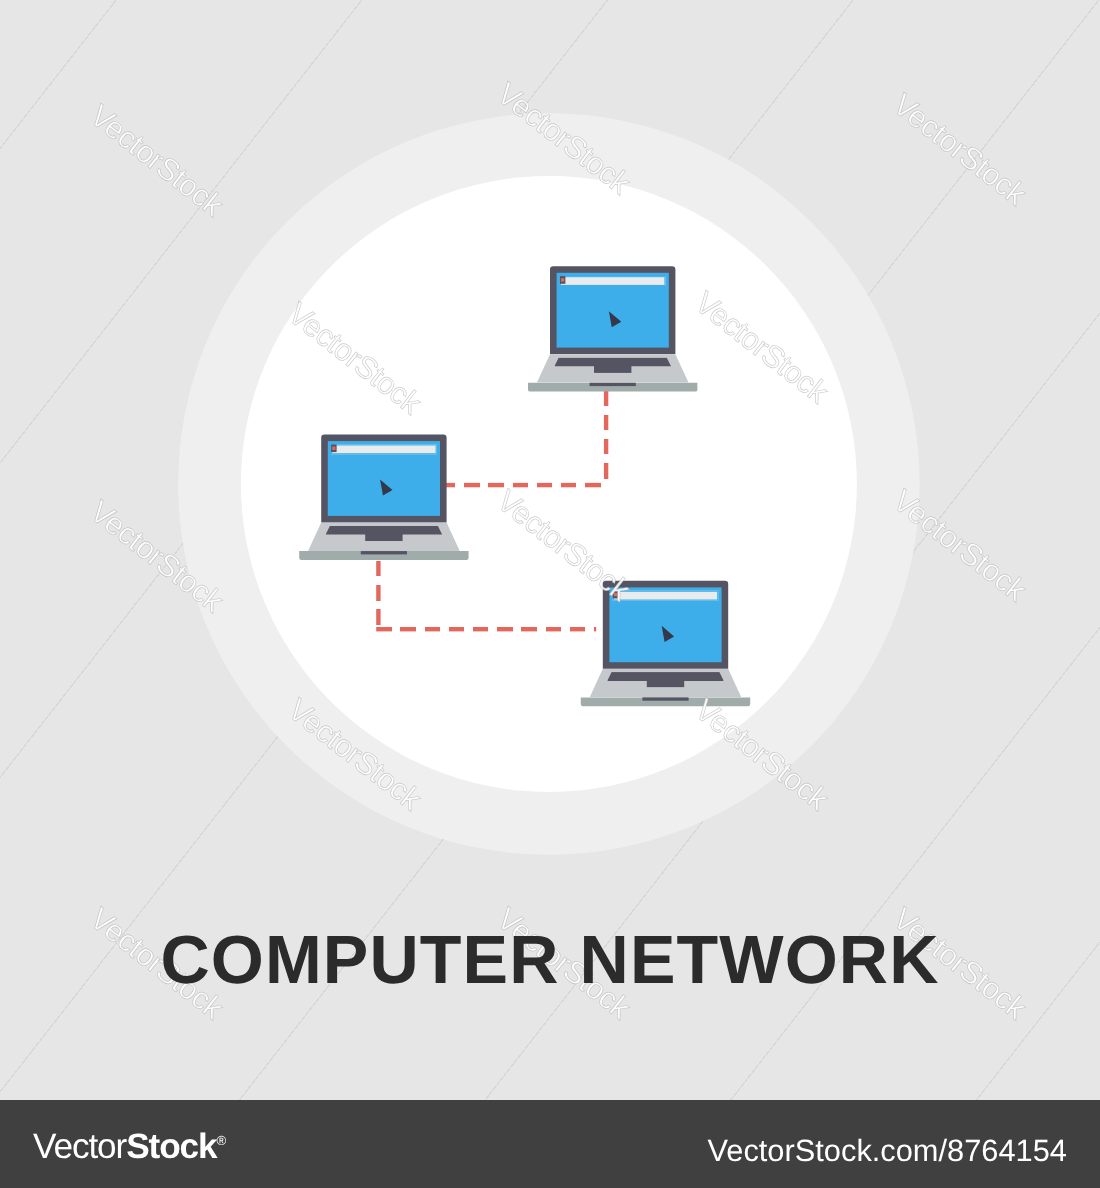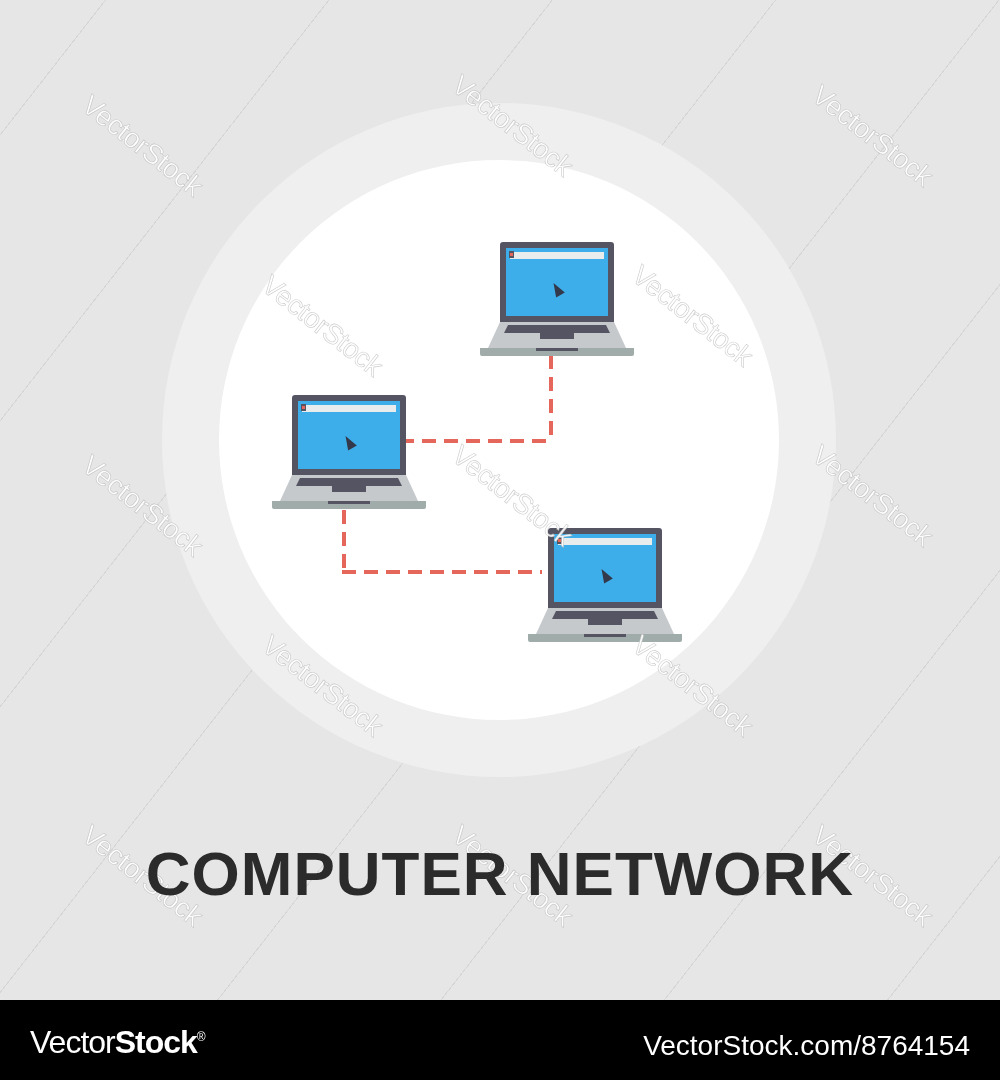--- a/index.html
+++ b/index.html
@@ -16,21 +16,21 @@
   .addr-dot { position:absolute; left:-1px; top:-1px; width:5px; height:7px; background:#545463; }
   .addr-dot::after { content:""; position:absolute; left:1px; top:2px; width:3px; height:3px; background:#e5675b; }
   .cursor { position:absolute; left:46px; top:34px; width:0; height:0; border-left:5px solid transparent; border-right:5px solid transparent; border-bottom:14px solid #33384a; transform:rotate(-30deg); }
   .deck { position:absolute; left:8px; top:80px; width:138px; height:26px; background:#c5c9cc; clip-path:polygon(12px 0, 126px 0, 138px 26px, 0 26px); }
   .keys { position:absolute; left:24px; top:83px; width:106px; height:14px; background:#545463; clip-path:polygon(4px 0, 102px 0, 106px 8px, 70px 8px, 70px 14px, 36px 14px, 36px 8px, 0 8px); }
   .base { position:absolute; left:0; top:106px; width:154px; height:8px; background:#a0acaa; border-radius:0 0 2px 2px; }
   .notch { position:absolute; left:56px; top:106px; width:42px; height:3px; background:#545463; }
   .dash-h { position:absolute; height:4px; background:repeating-linear-gradient(90deg, #e5675b 0 14px, transparent 14px 22px); }
   .dash-v { position:absolute; width:4px; background:repeating-linear-gradient(180deg, #e5675b 0 14px, transparent 14px 22px); }
   .title { position:absolute; left:0; top:838px; width:1000px; text-align:center; font-size:62px; font-weight:bold; color:#2b2b2b; letter-spacing:1px; }
-  .footer { position:absolute; left:0; top:1000px; width:1000px; height:80px; background:#000000; color:#ffffff; }
+  .footer { position:absolute; left:0; top:1000px; width:1000px; height:80px; background:#404040; color:#ffffff; }
   .brand { position:absolute; left:30px; top:24px; font-size:32px; letter-spacing:-1px; }
   .brand .light { font-weight:normal; }
   .brand .bold { font-weight:bold; }
   .brand sup { font-size:12px; }
   .ref { position:absolute; right:30px; top:30px; font-size:28px; }
 </style>
 </head>
 <body>
 
 <div class="canvas">

